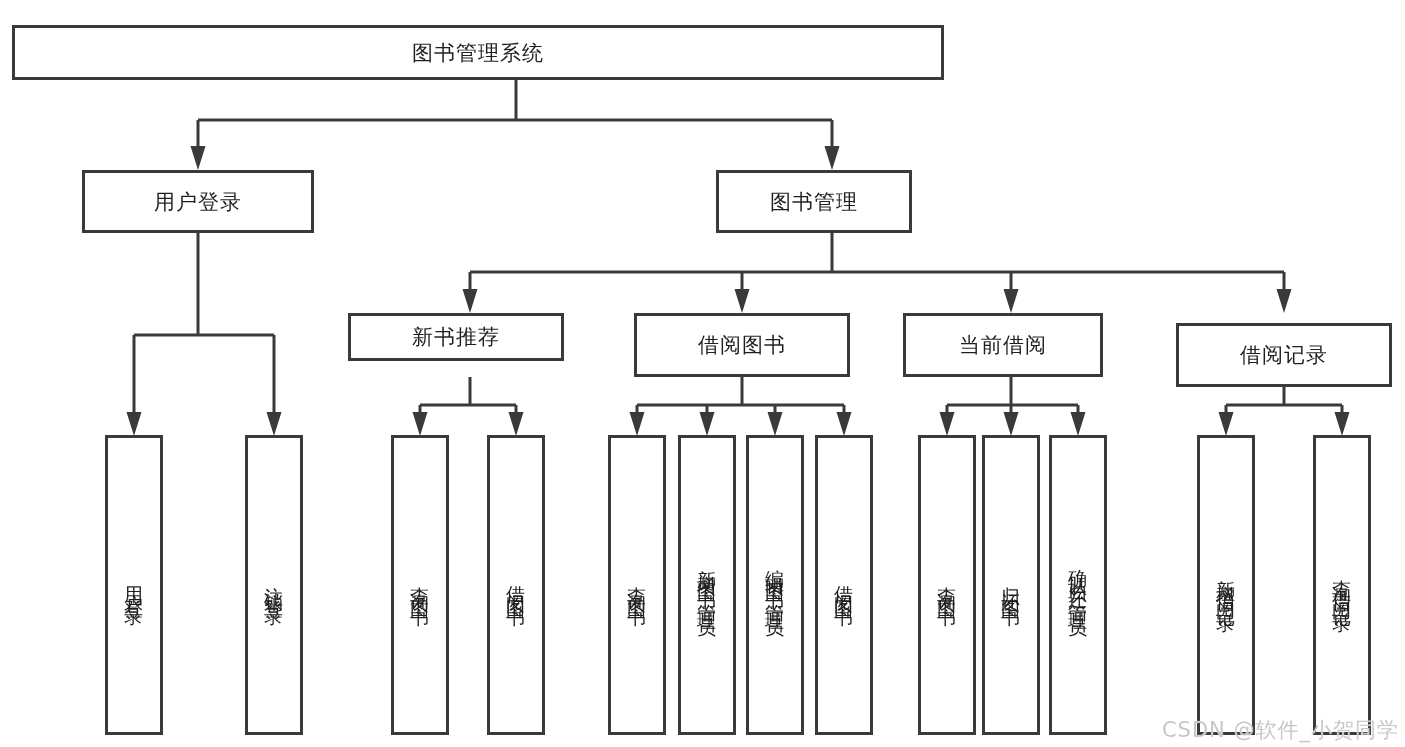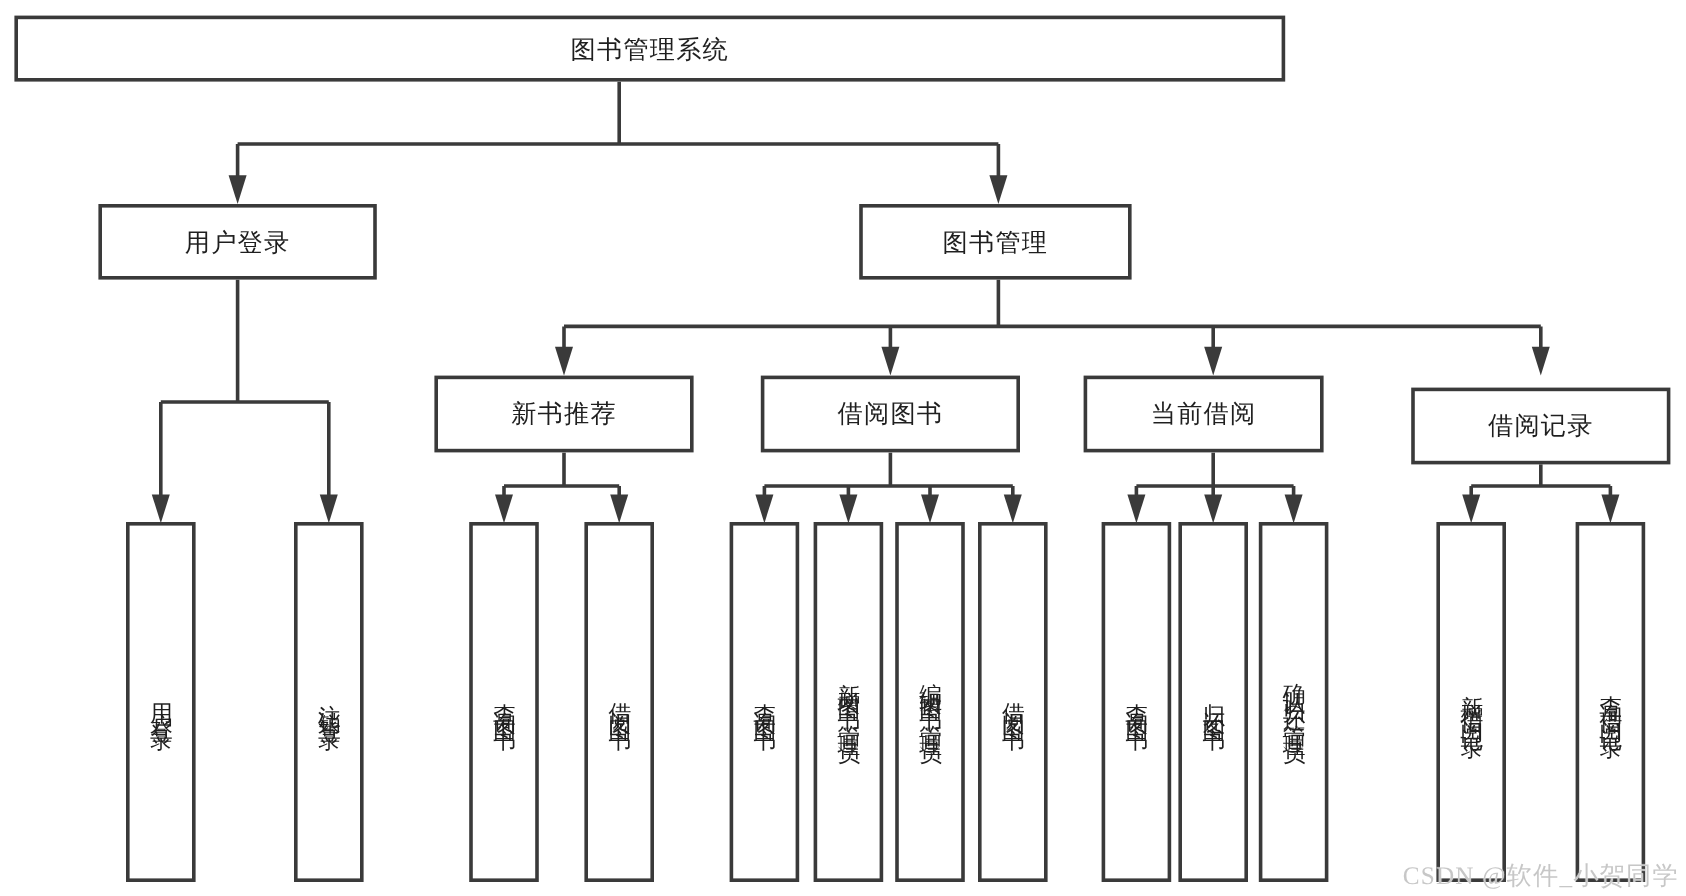--- a/index.html
+++ b/index.html
@@ -49,21 +49,20 @@
   }
   .watermark {
     position: absolute;
     right: 6px;
     bottom: 3px;
     font-size: 21px;
     color: #c7c7c7;
     text-shadow: 0 0 1px #ffffff;
     letter-spacing: 1px;
     white-space: nowrap;
-    font-family: Liberation Serif, serif;
   }
 </style>
 </head>
 <body>
 
 <div class="stage">
 
   <svg class="connectors" viewBox="0 0 1405 747" xmlns="http://www.w3.org/2000/svg">
     <g stroke="#3a3a3a" stroke-width="3" fill="none">
 
@@ -97,32 +96,32 @@
       <polygon points="767.5,412 782.5,412 775,436"></polygon>
       <polygon points="836.5,412 851.5,412 844,436"></polygon>
       <polygon points="939.5,412 954.5,412 947,436"></polygon>
       <polygon points="1003.5,412 1018.5,412 1011,436"></polygon>
       <polygon points="1070.5,412 1085.5,412 1078,436"></polygon>
       <polygon points="1218.5,412 1233.5,412 1226,436"></polygon>
       <polygon points="1334.5,412 1349.5,412 1342,436"></polygon>
     </g>
   </svg>
 
-  <div class="node h" style="left:12px; top:13px; width:1059px; height:55px">
+  <div class="node h" style="left:12px; top:25px; width:932px; height:55px">
     <span>图书管理系统</span>
   </div>
 
   <div class="node h" style="left:82px; top:170px; width:232px; height:63px">
     <span>用户登录</span>
   </div>
-  <div class="node h" style="left:716px; top:170px; width:227px; height:63px">
+  <div class="node h" style="left:716px; top:170px; width:196px; height:63px">
     <span>图书管理</span>
   </div>
 
-  <div class="node h" style="left:362px; top:313px; width:216px; height:64px">
+  <div class="node h" style="left:348px; top:313px; width:216px; height:48px">
     <span>新书推荐</span>
   </div>
   <div class="node h" style="left:634px; top:313px; width:216px; height:64px">
     <span>借阅图书</span>
   </div>
   <div class="node h" style="left:903px; top:313px; width:200px; height:64px">
     <span>当前借阅</span>
   </div>
   <div class="node h" style="left:1176px; top:323px; width:216px; height:64px">
     <span>借阅记录</span>

